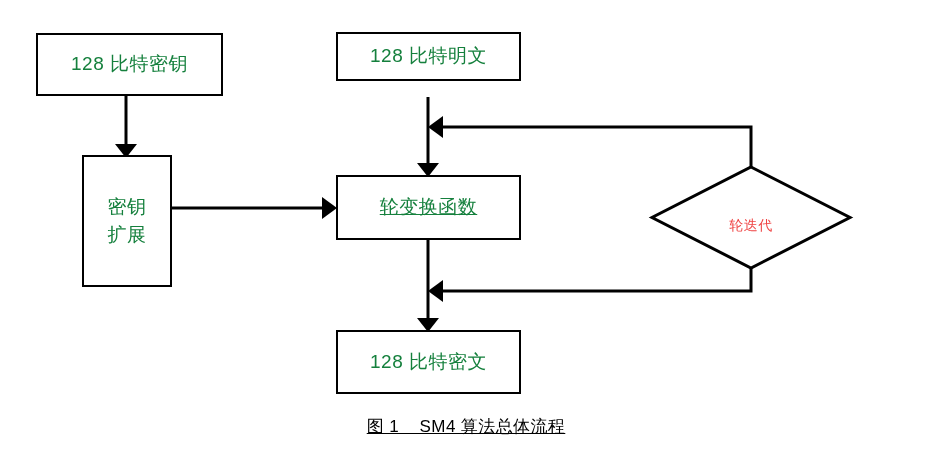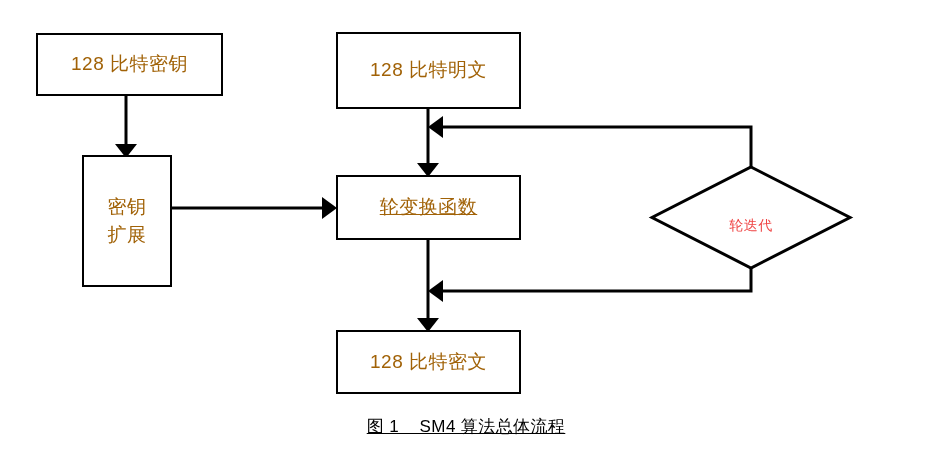--- a/index.html
+++ b/index.html
@@ -24,21 +24,21 @@
   }
   .node-box {
     position: absolute;
     box-sizing: border-box;
     border: 2.5px solid #000000;
     background: #ffffff;
     display: flex;
     align-items: center;
     justify-content: center;
     text-align: center;
-    color: #a16207;
+    color: #15803d;
     font-size: 19px;
     line-height: 1.38;
     letter-spacing: 0.5px;
   }
   .node-box.two-line {
     flex-direction: column;
     font-size: 19px;
     line-height: 1.5;
   }
   .diamond-label {
@@ -108,21 +108,21 @@
 
   <div class="node-box" style="left:36px; top:33px; width:187px; height:63px;">
     <span>128 比特密钥</span>
   </div>
 
   <div class="node-box two-line" style="left:82px; top:155px; width:90px; height:132px;">
     <span>密钥</span>
     <span>扩展</span>
   </div>
 
-  <div class="node-box" style="left:336px; top:32px; width:185px; height:77px;">
+  <div class="node-box" style="left:336px; top:32px; width:185px; height:49px;">
     <span>128 比特明文</span>
   </div>
 
   <div class="node-box" style="left:336px; top:175px; width:185px; height:65px;text-decoration:underline;">
     <span>轮变换函数</span>
   </div>
 
   <div class="node-box" style="left:336px; top:330px; width:185px; height:64px;">
     <span>128 比特密文</span>
   </div>

